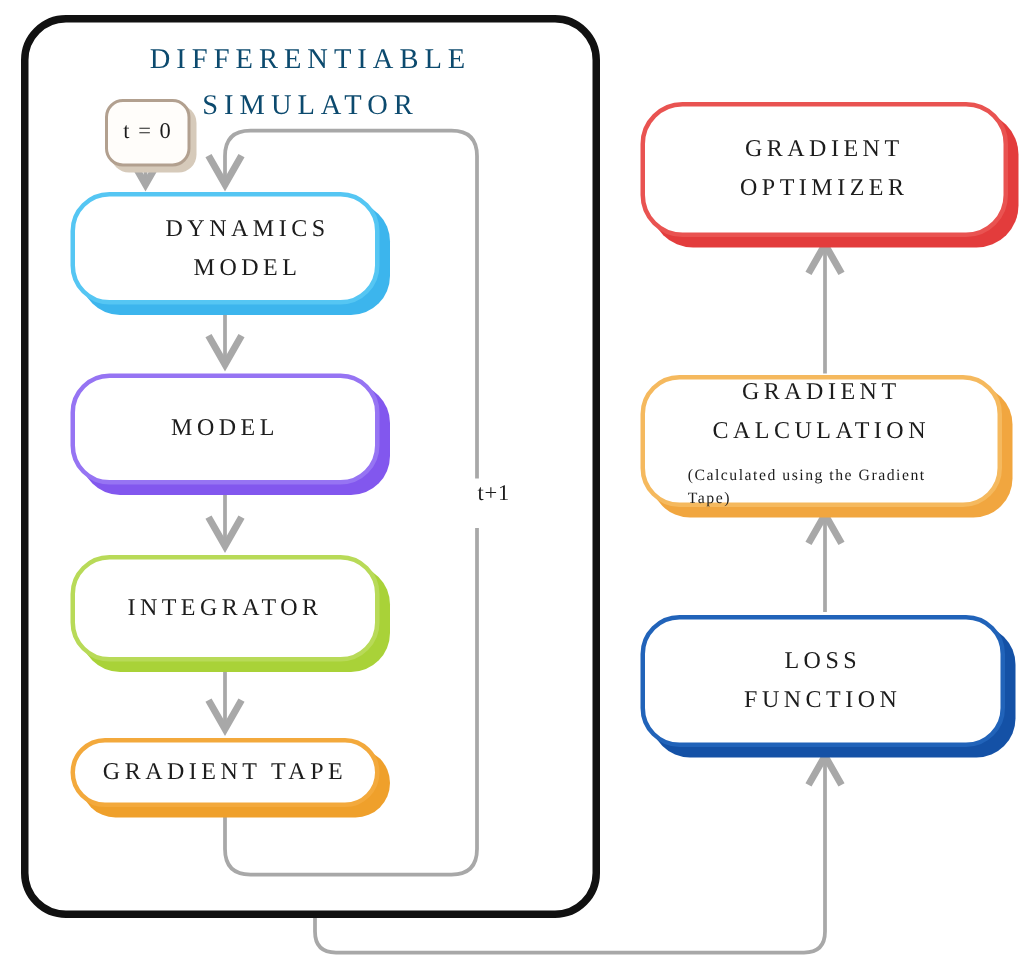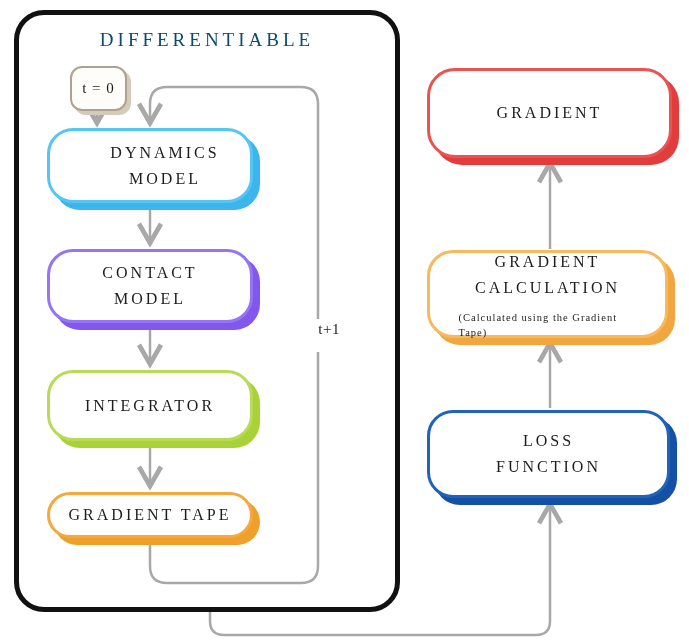--- a/index.html
+++ b/index.html
@@ -57,48 +57,49 @@
     <path d="M 150 445 L 150 486" marker-end="url(#arrow)"></path>
     <path d="M 210 611 L 210 621 Q 210 635 224 635 L 536 635 Q 550 635 550 621 L 550 504" marker-end="url(#arrow)"></path>
     <path d="M 550 408 L 550 343" marker-end="url(#arrow)"></path>
     <path d="M 550 249 L 550 163" marker-end="url(#arrow)"></path>
   </svg>
 
   <div class="sim-container"></div>
 
   <div class="sim-title">
     <div>DIFFERENTIABLE</div>
+    <div>SIMULATOR</div>
   </div>
 
   <div class="t0-box">
     <span>t = 0</span>
   </div>
 
   <div class="loop-label">t+1</div>
 
   <div class="box" style="left: 47px; top: 128px; width: 206px; height: 75px; border-radius: 26px; border-color: rgb(85, 198, 243); box-shadow: rgb(60, 181, 237) 7px 7px 0px 0px; padding-left: 30px;">
     <div class="bl">DYNAMICS</div>
     <div class="bl">MODEL</div>
   </div>
 
   <div class="box" style="left: 47px; top: 249px; width: 206px; height: 74px; border-radius: 26px; border-color: rgb(150, 116, 243); box-shadow: rgb(130, 87, 238) 7px 7px 0px 0px;">
-    <div class="bl">CONTACT</div>
     <div class="bl">MODEL</div>
   </div>
 
   <div class="box" style="left: 47px; top: 492px; width: 206px; height: 46px; border-radius: 23px; border-color: rgb(243, 169, 60); box-shadow: rgb(239, 160, 43) 7px 7px 0px 0px;">
     <div class="bl">GRADIENT TAPE</div>
   </div>
 
   <div class="box" style="left: 47px; top: 370px; width: 206px; height: 71px; border-radius: 26px; border-color: rgb(184, 218, 88); box-shadow: rgb(169, 210, 56) 7px 7px 0px 0px;">
     <div class="bl">INTEGRATOR</div>
   </div>
 
   <div class="box" style="left: 427px; top: 68px; width: 245px; height: 90px; border-radius: 28px; border-color: rgb(233, 83, 81); box-shadow: rgb(227, 60, 60) 7px 7px 0px 0px;">
     <div class="bl">GRADIENT</div>
+    <div class="bl">OPTIMIZER</div>
   </div>
 
   <div class="box" style="left: 427px; top: 250px; width: 241px; height: 88px; border-radius: 26px; border-color: rgb(245, 185, 94); box-shadow: rgb(241, 166, 63) 7px 7px 0px 0px;">
     <div class="bl">GRADIENT</div>
     <div class="bl">CALCULATION</div>
     <div class="note">(Calculated using the Gradient Tape)</div>
   </div>
 
   <div class="box" style="left: 427px; top: 410px; width: 243px; height: 88px; border-radius: 26px; border-color: rgb(33, 99, 185); box-shadow: rgb(20, 81, 166) 7px 7px 0px 0px;">
     <div class="bl">LOSS</div>

